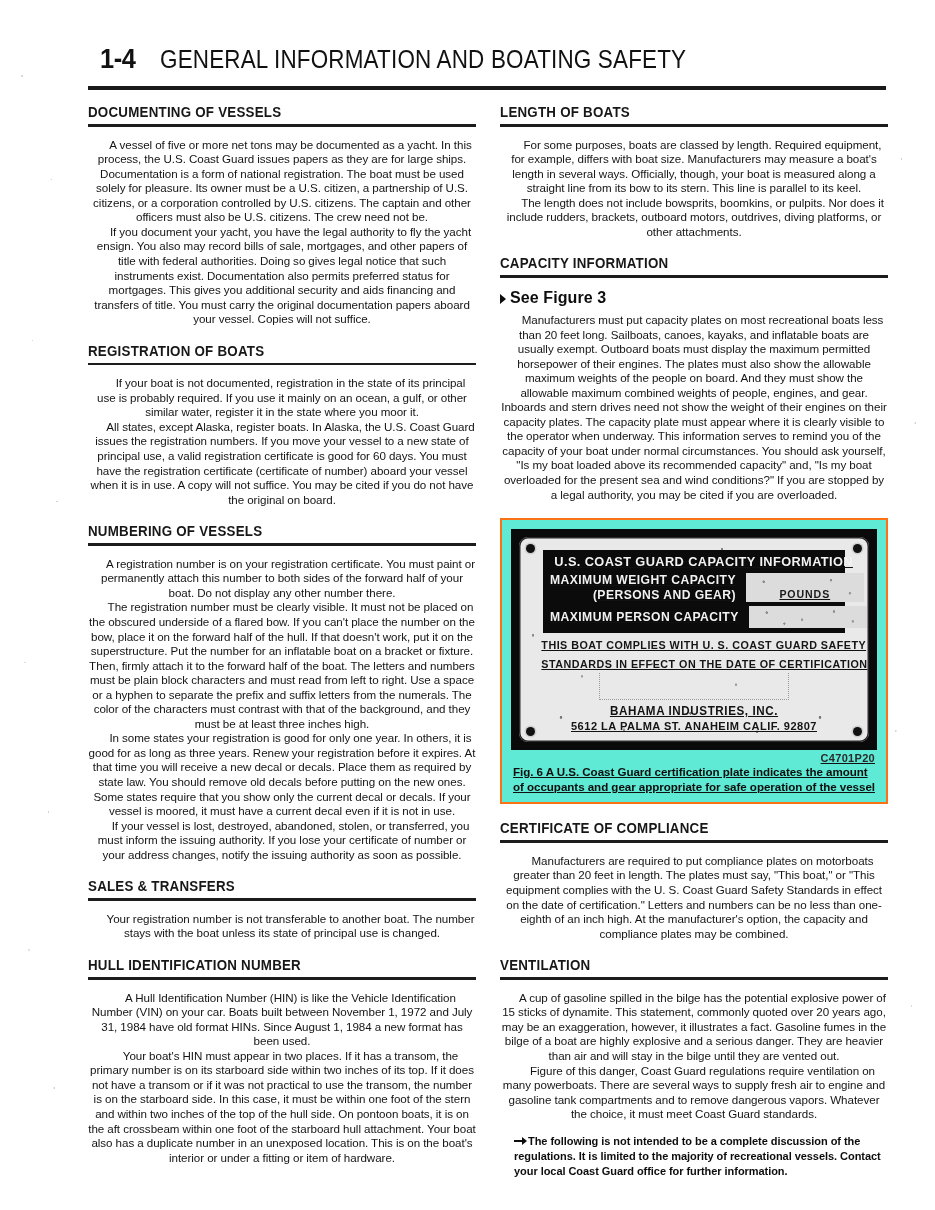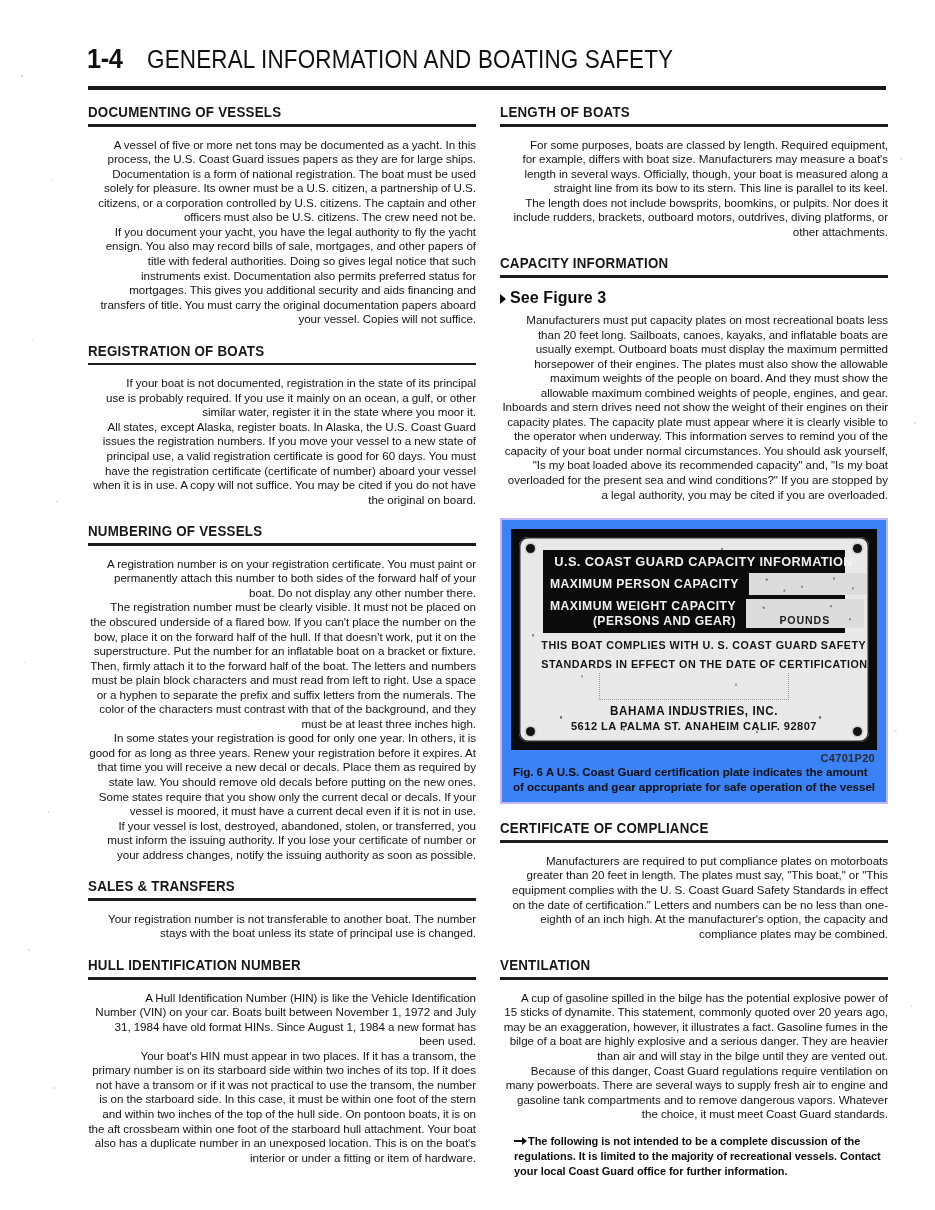--- a/index.html
+++ b/index.html
@@ -46,21 +46,21 @@
   .page {
     position: absolute;
     left: 0; top: 0;
     width: 935px;
     height: 1210px;
   }
 
   
   .page-header {
     position: absolute;
-    left: 87px;
+    left: 100px;
     top: 44px;
     width: 800px;
     display: flex;
     align-items: baseline;
     gap: 22px;
   }
   .folio {
     font-size: 27px;
     font-weight: bold;
     letter-spacing: -0.5px;
@@ -110,21 +110,21 @@
     width: 100%;
   }
   .sec-block { margin-bottom: 16px; }
   .sec-block:last-child { margin-bottom: 0; }
 
   
   p.body {
     font-size: 11.6px;
     line-height: 14.55px;
     margin: 0;
-    text-align: right;
+    text-align: center;
     text-indent: 17px;
     color: #141414;
     letter-spacing: -0.04px;
     word-spacing: -0.1px;
   }
   p.body + p.body { margin-top: 0; }
 
   .see-fig {
     font-size: 16px;
     font-weight: bold;
@@ -171,25 +171,26 @@
     position: absolute;
     right: 0; top: 0.3px;
     width: 0; height: 0;
     border-top: 4.3px solid transparent;
     border-bottom: 4.3px solid transparent;
     border-left: 5px solid #0d0d0d;
   }
 
   
   .figure-box {
-    border: 2px solid #c4b5fd;
+    border: 2px solid #f97316;
     padding: 9px 9px 7px 9px;
     margin: 14px 0 16px 0;
-    background: #3b82f6;
+    background: #5eead4;
     position: relative;
+    text-decoration: underline;
   }
   .plate-wrap {
     position: relative;
     background: #0a0a0a;
     padding: 8px;
   }
   
   .plate {
     position: relative;
     background-color: #e9e9e9;
@@ -418,34 +419,34 @@
       <div class="plate-wrap">
         <div class="plate">
           <span class="rivet tl"></span>
           <span class="rivet tr"></span>
           <span class="rivet bl"></span>
           <span class="rivet br"></span>
 
           <div class="plate-black">
             <div class="plate-title">U.S. COAST GUARD CAPACITY INFORMATION</div>
 
-            <div class="plate-row">
-              <div class="lbl">MAXIMUM PERSON CAPACITY</div>
-              <div class="fill-field"></div>
-            </div>
-
             <div class="plate-row two-line">
               <div class="lbl">
                 <span class="l1">MAXIMUM WEIGHT CAPACITY</span>
                 <span class="l2">(PERSONS AND GEAR)</span>
               </div>
               <div class="fill-field">
                 <span class="pounds">POUNDS</span>
               </div>
             </div>
+
+            <div class="plate-row">
+              <div class="lbl">MAXIMUM PERSON CAPACITY</div>
+              <div class="fill-field"></div>
+            </div>
           </div>
 
           <div class="plate-complies">THIS BOAT COMPLIES WITH U. S. COAST GUARD SAFETY</div>
           <div class="plate-complies">STANDARDS IN EFFECT ON THE DATE OF CERTIFICATION</div>
 
           <div class="plate-gap"></div>
 
           <div class="plate-maker">BAHAMA INDUSTRIES, INC.</div>
           <div class="plate-addr">5612 LA PALMA ST. ANAHEIM  CALIF. 92807</div>
         </div>
@@ -458,19 +459,19 @@
     <div class="sec-block">
       <h2 class="sec-head">CERTIFICATE OF COMPLIANCE</h2>
       <div class="sec-rule"></div>
       <p class="body">Manufacturers are required to put compliance plates on motorboats greater than 20 feet in length. The plates must say, "This boat," or "This equipment complies with the U. S. Coast Guard Safety Standards in effect on the date of certification." Letters and numbers can be no less than one-eighth of an inch high. At the manufacturer's option, the capacity and compliance plates may be combined.</p>
     </div>
 
     <div class="sec-block">
       <h2 class="sec-head">VENTILATION</h2>
       <div class="sec-rule"></div>
       <p class="body">A cup of gasoline spilled in the bilge has the potential explosive power of 15 sticks of dynamite. This statement, commonly quoted over 20 years ago, may be an exaggeration, however, it illustrates a fact. Gasoline fumes in the bilge of a boat are highly explosive and a serious danger. They are heavier than air and will stay in the bilge until they are vented out.</p>
-      <p class="body">Because of this danger, Coast Guard regulations require ventilation on many powerboats. There are several ways to supply fresh air to engine and gasoline tank compartments and to remove dangerous vapors. Whatever the choice, it must meet Coast Guard standards.</p>
+      <p class="body">Figure of this danger, Coast Guard regulations require ventilation on many powerboats. There are several ways to supply fresh air to engine and gasoline tank compartments and to remove dangerous vapors. Whatever the choice, it must meet Coast Guard standards.</p>
       <p class="note-bold"><span class="arrow"></span><span>The following is not intended to be a complete discussion of the regulations. It is limited to the majority of recreational vessels. Contact your local Coast Guard office for further information.</span></p>
     </div>
 
   </div>
 
 </div>
 
 </body></html>

